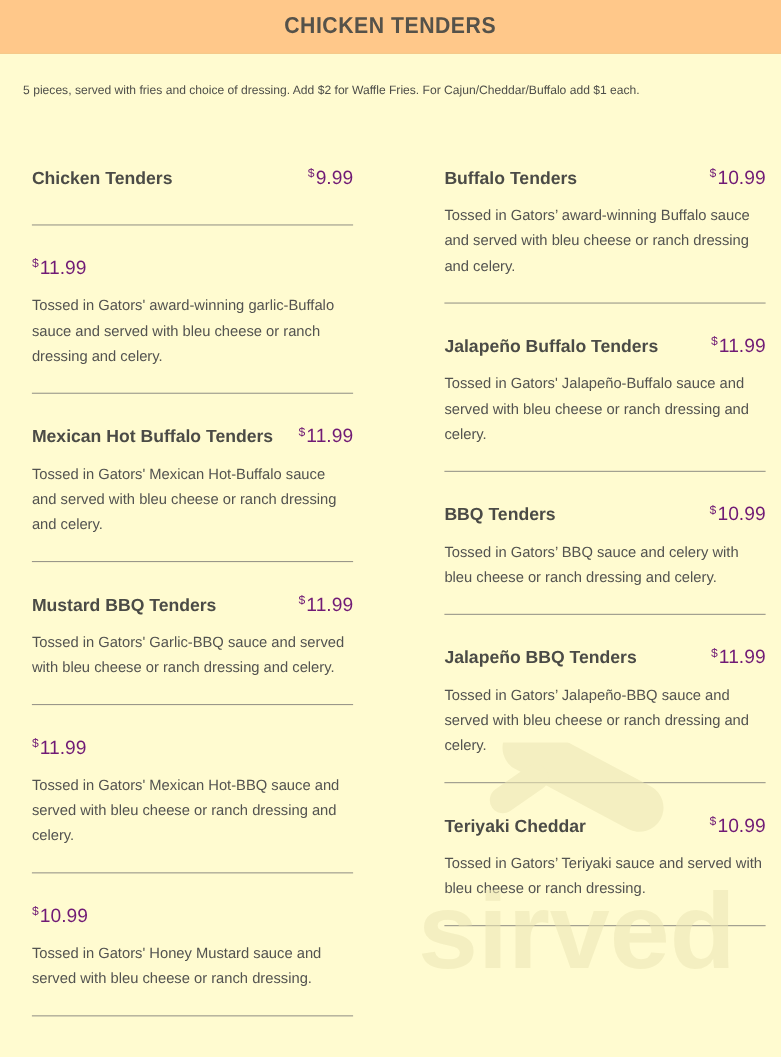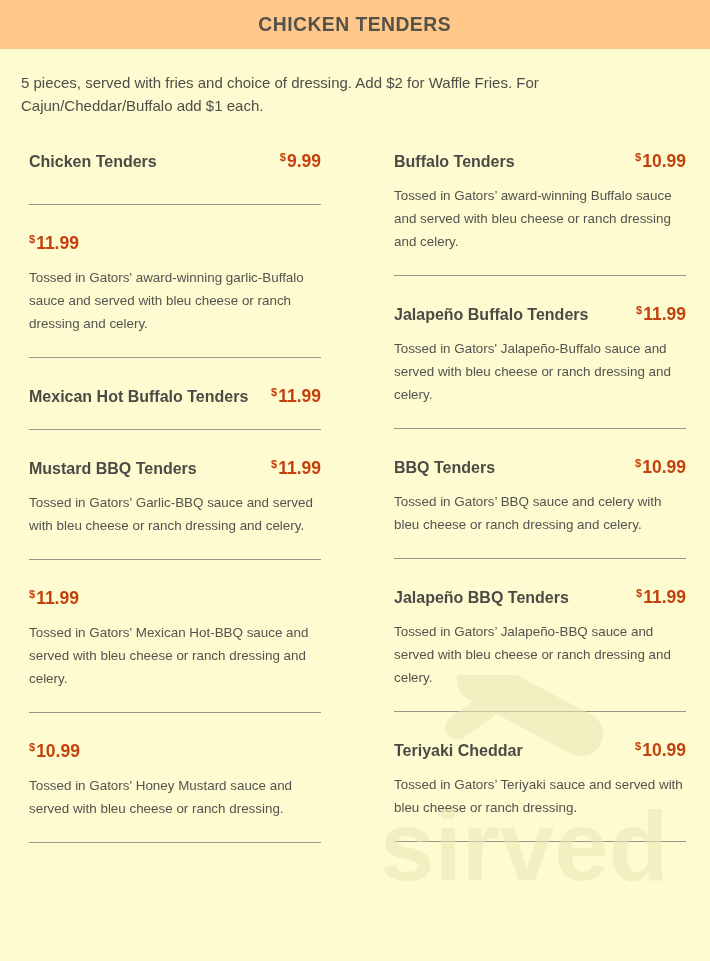--- a/index.html
+++ b/index.html
@@ -15,41 +15,41 @@
     display: flex; align-items: center; justify-content: center;
     border-bottom: 1px solid #f6c98a;
   }
   .header h1 {
     margin: 0; font-size: 21px; font-weight: bold; letter-spacing: 0.5px;
     color: #55524a;
     transform: scaleX(0.92);
   }
   .intro {
     margin: 22px 21px 0 21px;
-    font-size: 15px; line-height: 23px; color: #4e4e49;
+    font-size: 11px; line-height: 23px; color: #4e4e49;
   }
   .columns {
     position: absolute; top: 140px; left: 29px; right: 24px;
   }
   .col { position: absolute; top: 0; width: 292px; }
   .col.left { left: 0; }
-  .col.right { left: 365px; }
+  .col.right { left: 375px; }
   .item {
     border-bottom: 1px solid #9a978a;
     padding: 11px 0 22px 0;
   }
   .item + .item { padding-top: 28px; }
   .item-head {
     display: flex; justify-content: space-between; align-items: baseline;
   }
   .item-name {
     font-size: 16px; font-weight: bold; color: #4b4b46;
   }
   .item-price {
-    font-size: 17.5px; font-weight: bold; color: #c2410c;
+    font-size: 17.5px; font-weight: normal; color: #701a75;
   }
   .item-price .cur {
     font-size: 11px; vertical-align: 6px; margin-right: 1px;
   }
   .item-desc {
     margin-top: 12px; font-size: 13.4px; line-height: 23px; color: #535350;
   }
   .item.no-desc { padding-bottom: 32px; }
   .watermark {
     position: absolute; left: 380px; top: 675px; width: 300px; height: 220px;
@@ -78,20 +78,21 @@
     <div class="item-head">
       <span class="item-price"><span class="cur">$</span><span class="amt">11.99</span></span>
     </div>
     <div class="item-desc">Tossed in Gators' award-winning garlic-Buffalo sauce and served with bleu cheese or ranch dressing and celery.</div>
   </div>
       <div class="item">
     <div class="item-head">
       <span class="item-name">Mexican Hot Buffalo Tenders</span>
       <span class="item-price"><span class="cur">$</span><span class="amt">11.99</span></span>
     </div>
+    <div class="item-desc">Tossed in Gators' Mexican Hot-Buffalo sauce and served with bleu cheese or ranch dressing and celery.</div>
   </div>
       <div class="item">
     <div class="item-head">
       <span class="item-name">Mustard BBQ Tenders</span>
       <span class="item-price"><span class="cur">$</span><span class="amt">11.99</span></span>
     </div>
     <div class="item-desc">Tossed in Gators' Garlic-BBQ sauce and served with bleu cheese or ranch dressing and celery.</div>
   </div>
       <div class="item">
     <div class="item-head">

